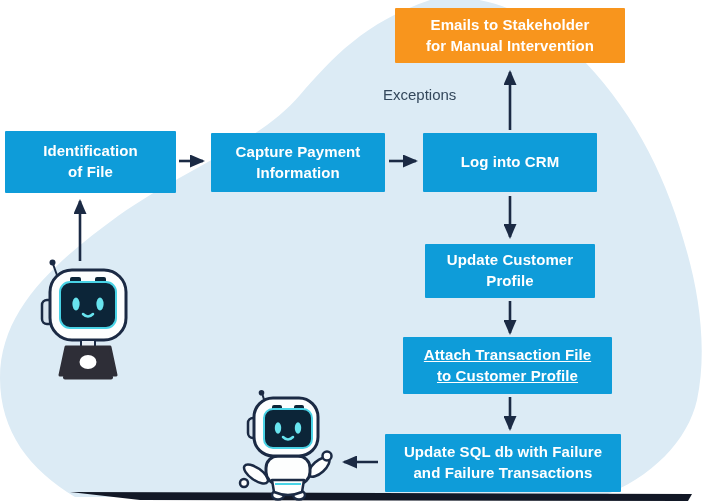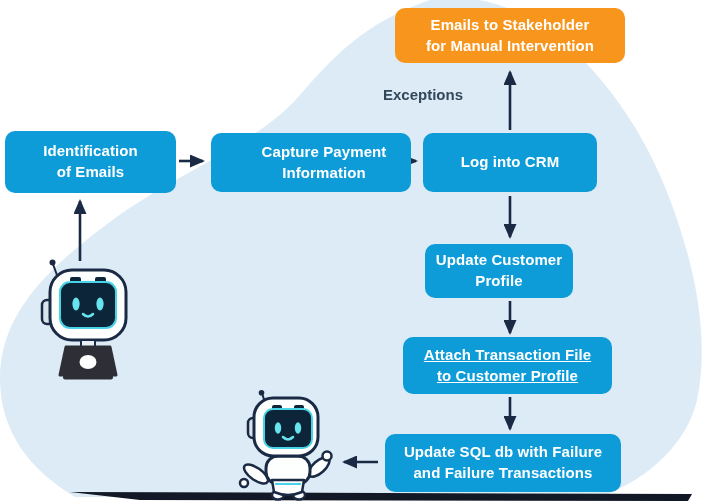--- a/index.html
+++ b/index.html
@@ -4,37 +4,37 @@
 <style>
   html,body { margin:0; padding:0; background:#ffffff; }
   .canvas {
     position:relative; width:706px; height:503px; overflow:hidden;
     background:#ffffff; font-family:"Liberation Sans", sans-serif;
   }
   .layer { position:absolute; left:0; top:0; width:706px; height:503px; }
   .node {
     position:absolute; display:flex; align-items:center; justify-content:center;
     text-align:center; color:#ffffff; font-size:15px; font-weight:600;
-    line-height:1.38; border-radius:10px; white-space:pre-line;
+    line-height:1.38; border-radius:1px; white-space:pre-line;
     letter-spacing:.1px;
   }
   .node.blue   { background:#0E9CD9; }
   .node.orange { background:#F8951D; }
 
   .node-emails        { left:395px; top:8px;   width:230px; height:55px; }
   .node-identification{ left:5px;   top:131px; width:171px; height:62px; }
-  .node-capture       { left:211px; top:133px; width:174px; height:59px;padding-left:26px; }
+  .node-capture       { left:211px; top:133px; width:174px; height:59px; }
   .node-crm           { left:423px; top:133px; width:174px; height:59px; }
-  .node-update-cust   { left:425px; top:244px; width:148px; height:54px; }
+  .node-update-cust   { left:425px; top:244px; width:170px; height:54px; }
   .node-attach        { left:403px; top:337px; width:209px; height:57px;text-decoration:underline; }
   .node-sql           { left:385px; top:434px; width:236px; height:58px; }
 
   .flow-label {
     position:absolute; left:383px; top:86px; color:#33475B;
-    font-size:15px; font-weight:700;text-align:center;
+    font-size:15px; font-weight:400;text-align:center;
   }
   .robot { position:absolute; }
   .robot-1 { left:36px;  top:258px; width:118px; height:122px; }
   .robot-2 { left:226px; top:390px; width:116px; height:112px; }
 </style>
 </head>
 <body>
 
 <div class="canvas">
 
@@ -66,21 +66,21 @@
       <line x1="510" y1="196" x2="510" y2="237" marker-end="url(#ah)"></line>
       <line x1="510" y1="301" x2="510" y2="333" marker-end="url(#ah)"></line>
       <line x1="510" y1="397" x2="510" y2="429" marker-end="url(#ah)"></line>
       <line x1="378" y1="462" x2="344" y2="462" marker-end="url(#ah)"></line>
     </g>
   </svg>
 
   <div class="node orange node-emails">Emails to Stakeholder
 for Manual Intervention</div>
   <div class="node blue node-identification">Identification
-of Emails</div>
+of File</div>
   <div class="node blue node-capture">Capture Payment
 Information</div>
   <div class="node blue node-crm">Log into CRM</div>
   <div class="node blue node-update-cust">Update Customer
 Profile</div>
   <div class="node blue node-attach">Attach Transaction File
 to Customer Profile</div>
   <div class="node blue node-sql">Update SQL db with Failure
 and Failure Transactions</div>
 

